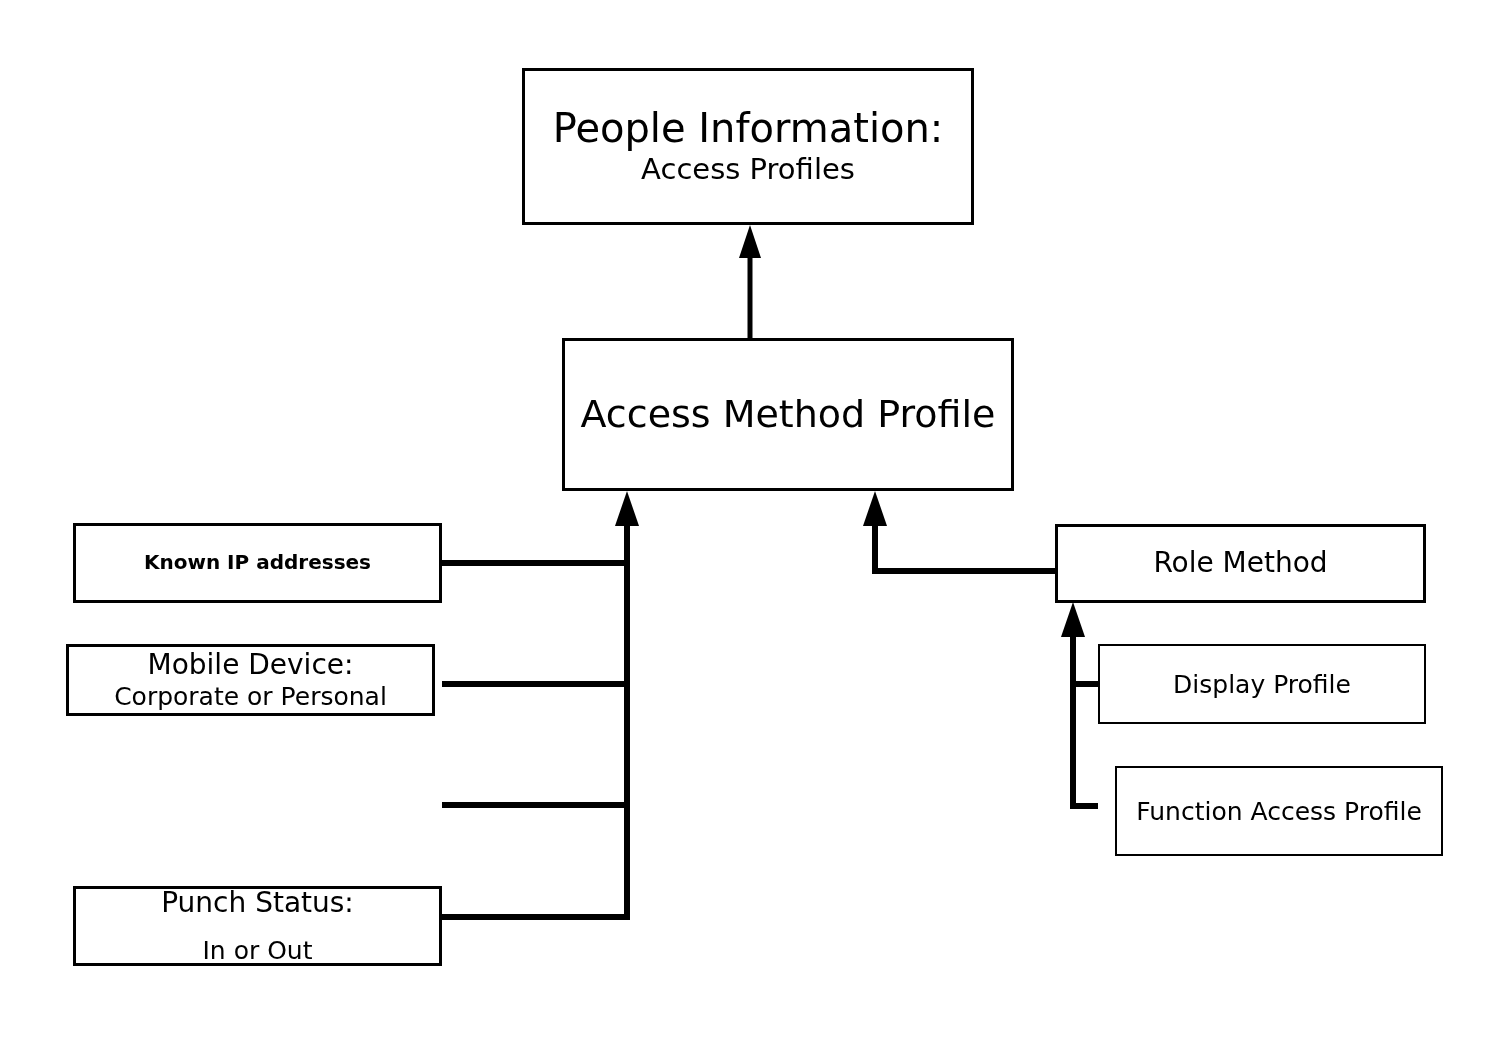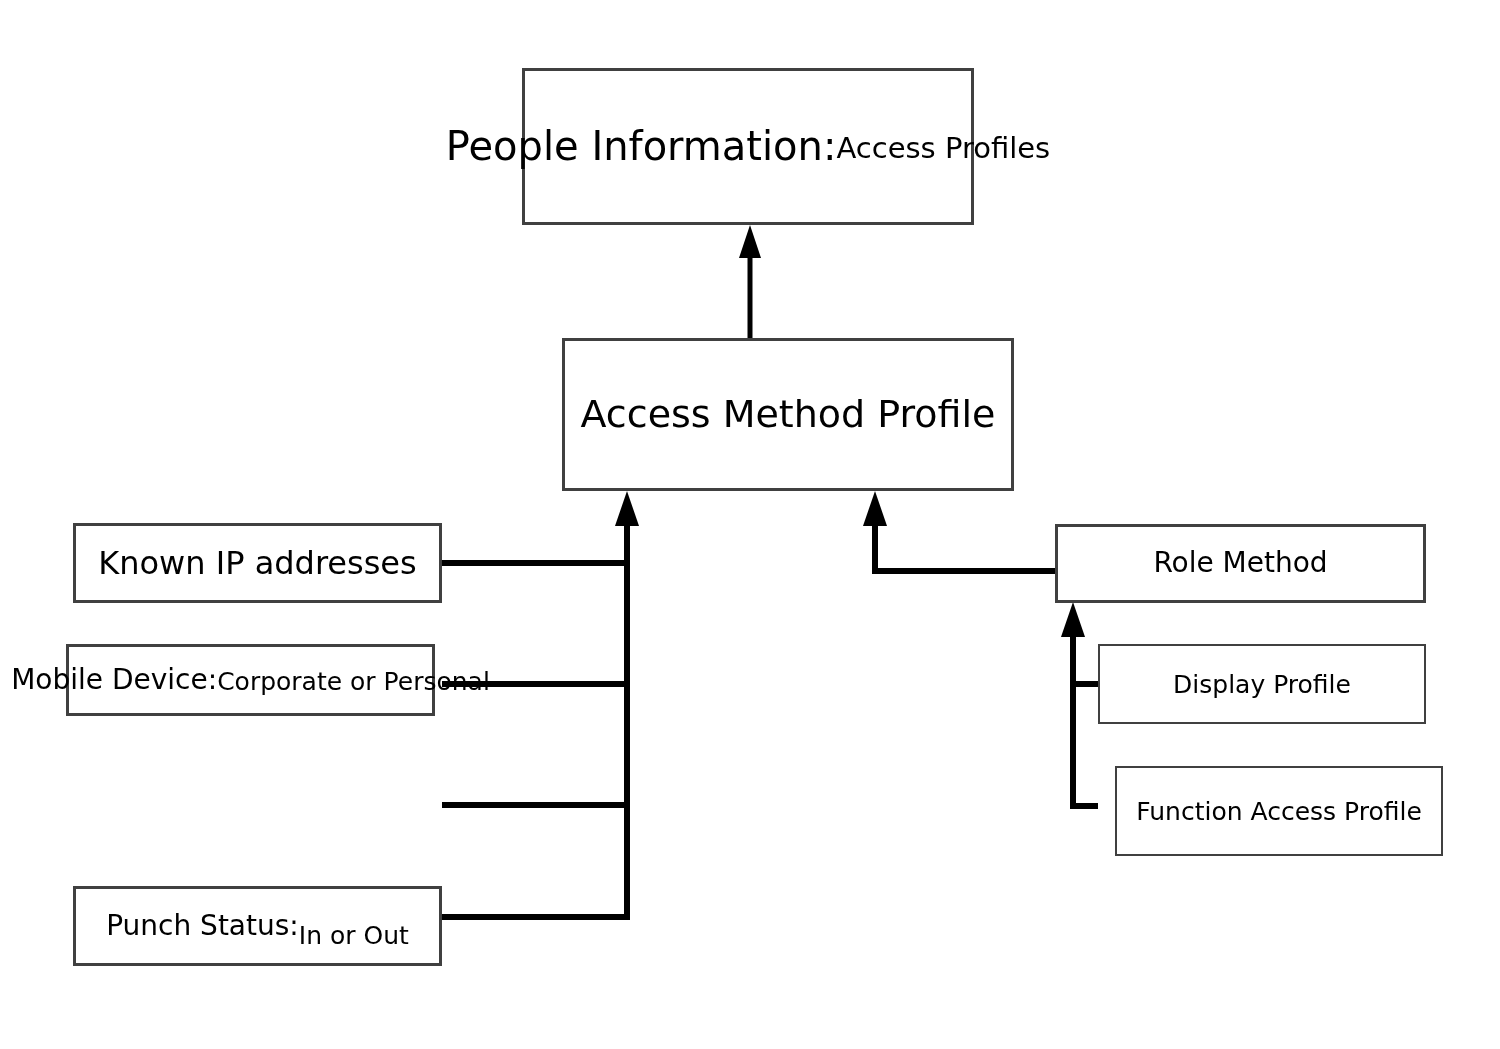--- a/index.html
+++ b/index.html
@@ -24,22 +24,23 @@
     left: 0;
     top: 0;
     width: 1500px;
     height: 1049px;
     pointer-events: none;
   }
   .node {
     position: absolute;
     box-sizing: border-box;
     background: #ffffff;
-    border: 3px solid #404040;
+    border: 3px solid #000000;
     display: flex;
+    flex-direction: column;
     align-items: center;
     justify-content: center;
     text-align: center;
     line-height: 1.08;
   }
   .node.thin {
     border-width: 2px;
   }
   .line-main {
     display: block;
@@ -57,21 +58,21 @@
   #node-people-information .line-sub  { font-size: 29px; margin-top: 4px; text-align: right; }
 
   #node-access-method-profile {
     left: 522px; top: 338px; width: 452px; height: 153px; margin-left: 40px;
   }
   #node-access-method-profile .line-main { font-size: 38px; }
 
   #node-known-ip-addresses {
     left: 73px; top: 523px; width: 369px; height: 80px;
   }
-  #node-known-ip-addresses .line-main { font-size: 32px; }
+  #node-known-ip-addresses .line-main { font-size: 20px; font-weight: bold; }
 
   #node-mobile-device {
     left: 66px; top: 644px; width: 369px; height: 72px;
   }
   #node-mobile-device .line-main { font-size: 28px; }
   #node-mobile-device .line-sub  { font-size: 25px; margin-top: 2px; }
 
   #node-mobile-app {
     left: 73px; top: 765px; width: 369px; height: 80px;
   }

